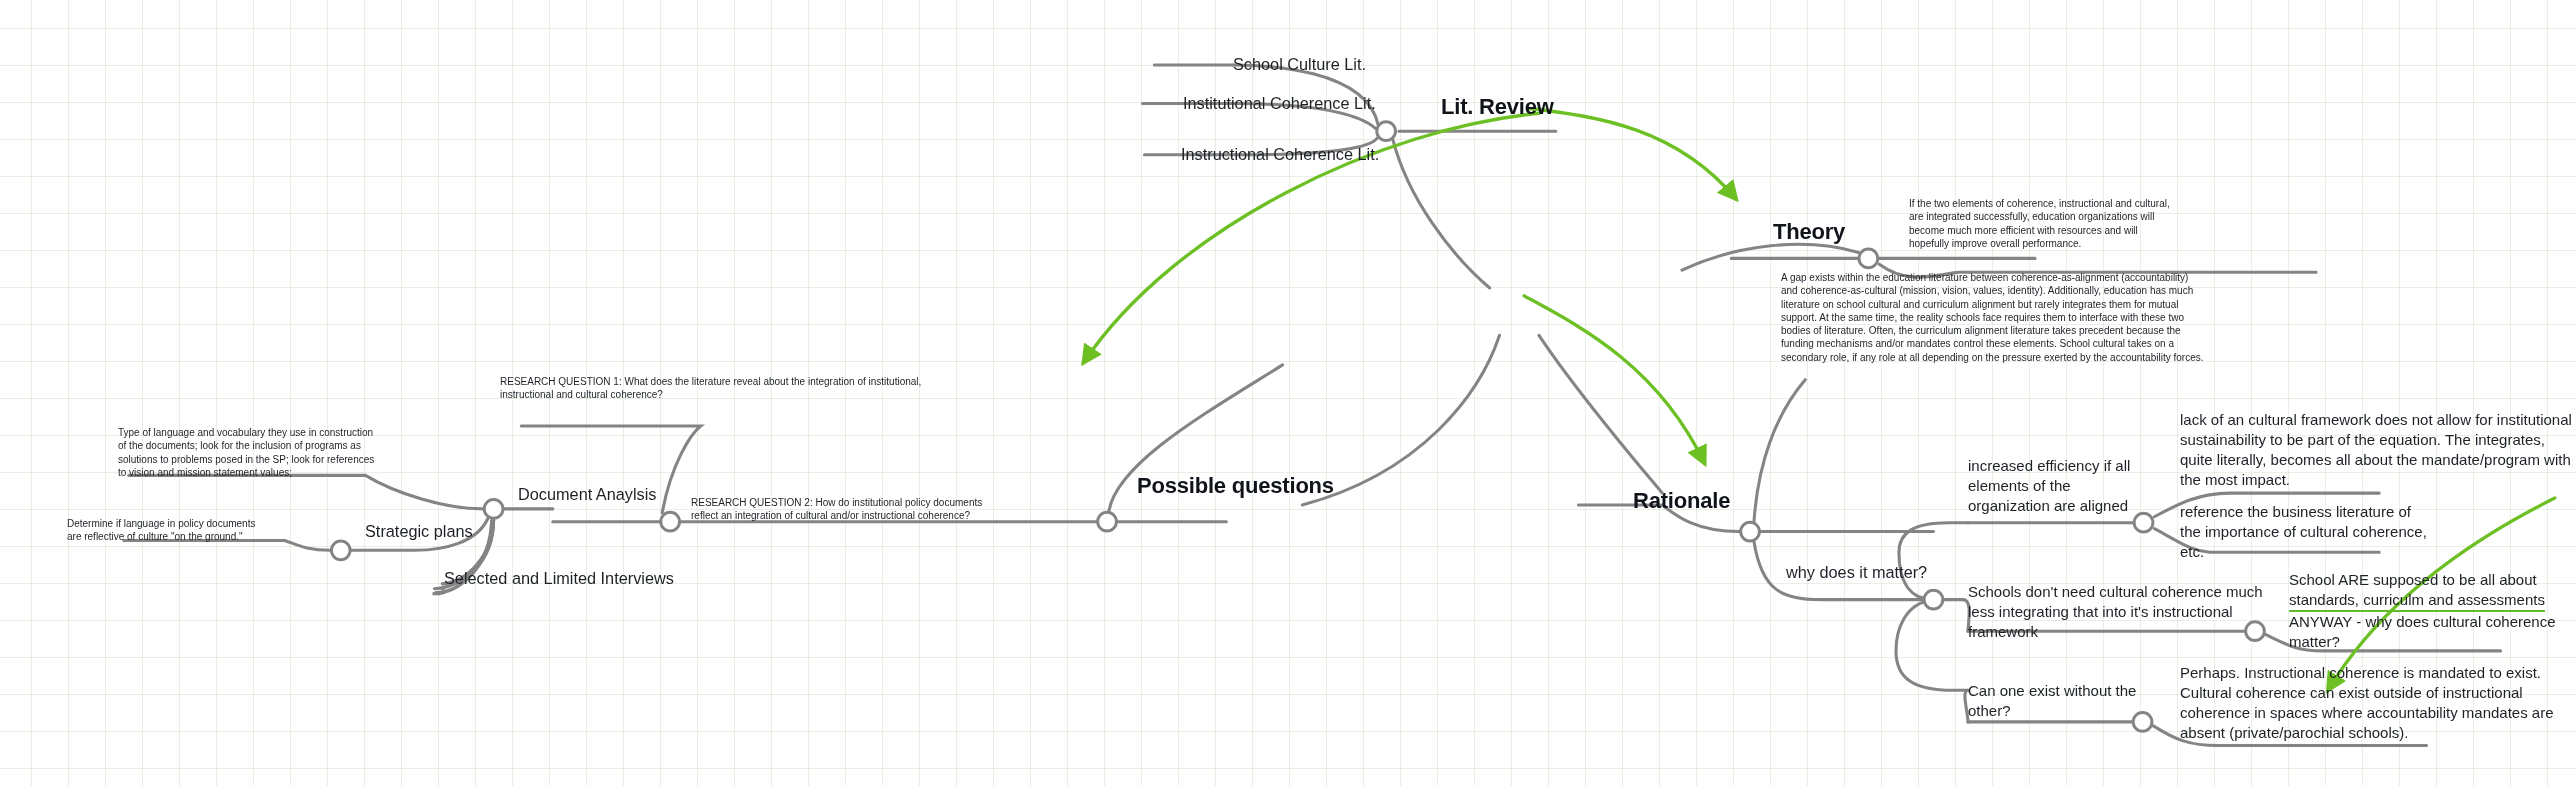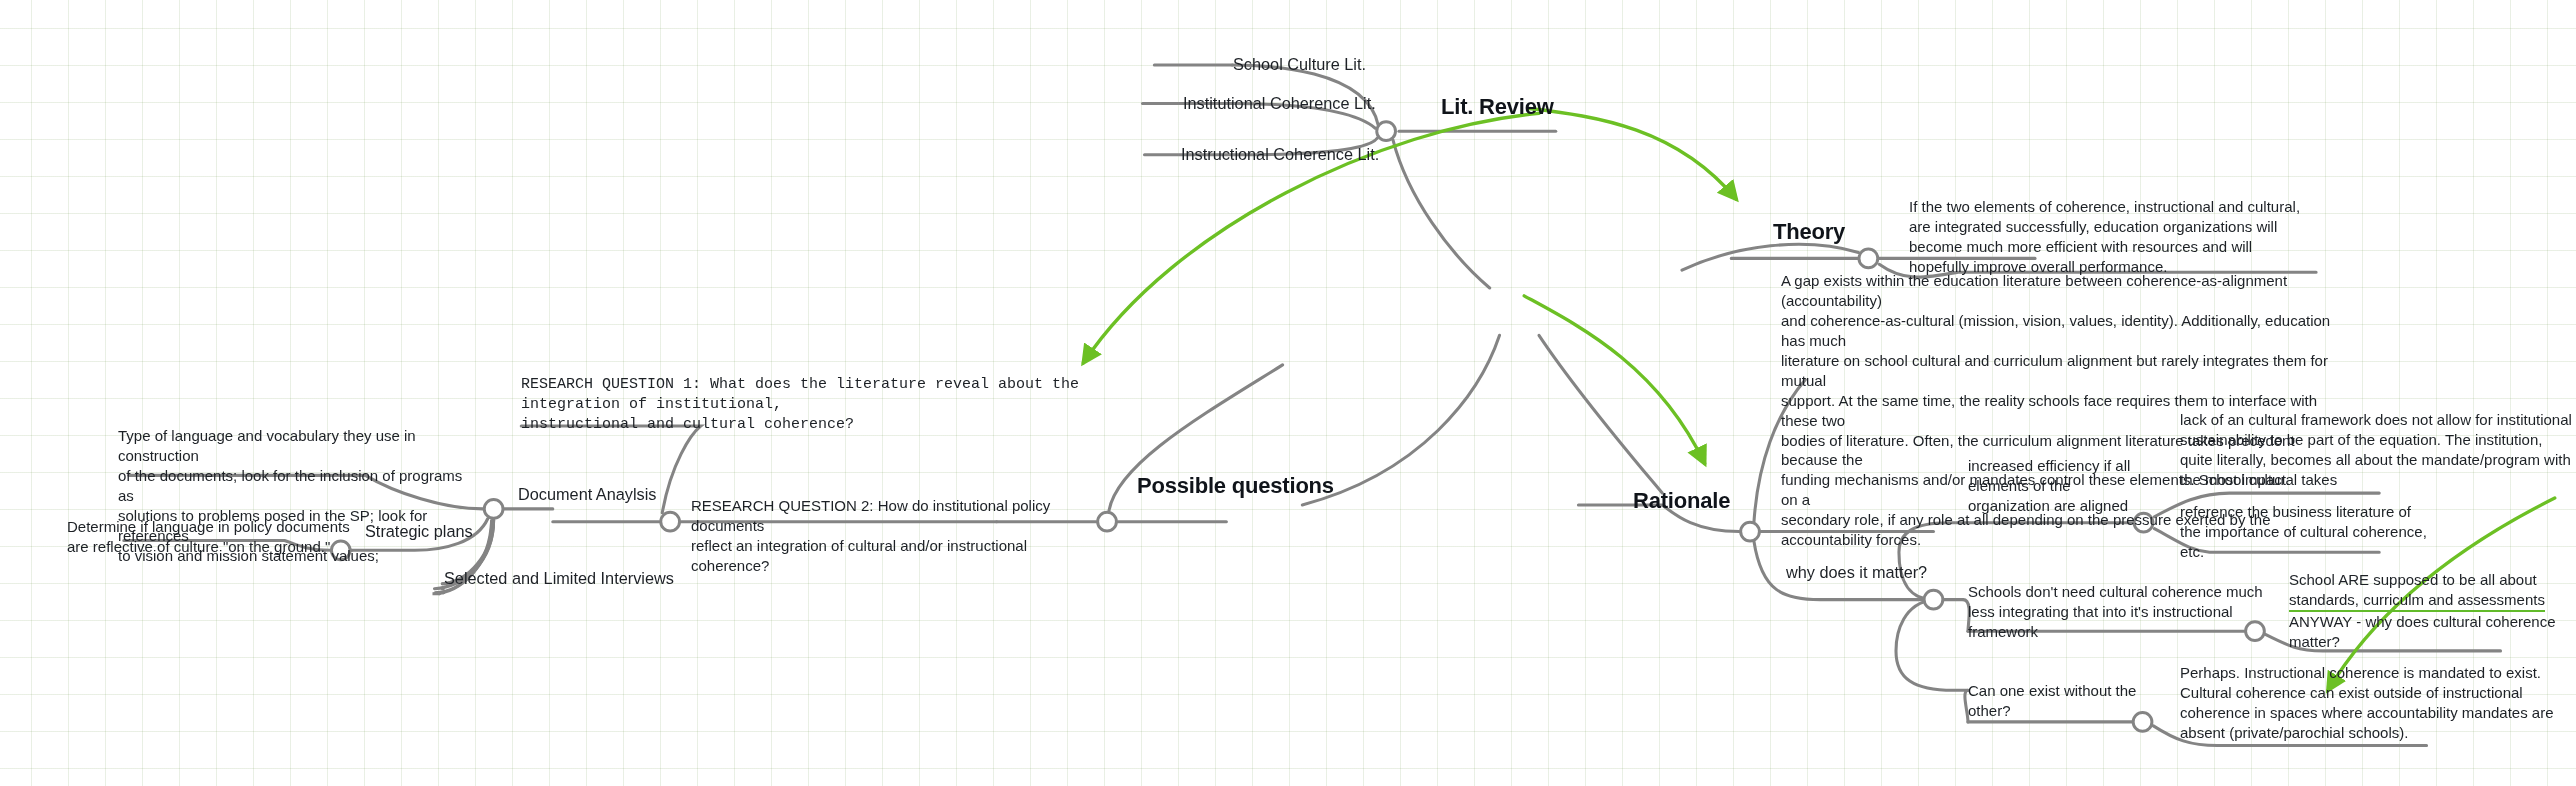--- a/index.html
+++ b/index.html
@@ -52,21 +52,21 @@
   
   .sub-label{
     font-size:16.3px;
     color:#1d2126;
     white-space:nowrap;
     line-height:1.28;
   }
 
   
   .note{
-    font-size:15px;
+    font-size:10px;
     color:#1d2126;
     line-height:1.33;
   }
   .note.small{font-size:15px;}
 
   .u-green{
     border-bottom:2.5px solid #62bb2a;
     padding-bottom:0px;
   }
 </style>
@@ -198,21 +198,21 @@
     <div>literature on school cultural and curriculum alignment but rarely integrates them for mutual</div>
     <div>support.  At the same time, the reality schools face requires them to interface with these two</div>
     <div>bodies of literature.  Often, the curriculum alignment literature takes precedent because the</div>
     <div>funding mechanisms and/or mandates control these elements.  School cultural takes on a</div>
     <div>secondary role, if any role at all depending on the pressure exerted by the accountability forces.</div>
   </div>
 
   <div class="node main-label" style="left:1137px;top:473px;">
     <span>Possible questions</span>
   </div>
-  <div class="node note" style="left:521px;top:375px;width:572px;font-family:Liberation Mono, monospace;">
+  <div class="node note" style="left:500px;top:375px;width:572px;">
     <div>RESEARCH QUESTION 1: What does the literature reveal about the integration of institutional,</div>
     <div>instructional and cultural coherence?</div>
   </div>
   <div class="node note" style="left:691px;top:496px;width:414px;">
     <div>RESEARCH QUESTION 2: How do institutional policy documents</div>
     <div>reflect an integration of cultural and/or instructional coherence?</div>
   </div>
 
   <div class="node sub-label" style="left:518px;top:484px;">
     <span>Document Anaylsis</span>
@@ -242,21 +242,21 @@
   </div>
 
   <div class="node note small" style="left:1968px;top:456px;width:197px;">
     <div>increased efficiency if all</div>
     <div>elements of the</div>
     <div>organization are aligned</div>
   </div>
 
   <div class="node note small" style="left:2180px;top:410px;width:395px;">
     <div>lack of an cultural framework does not allow for institutional</div>
-    <div>sustainability to be part of the equation.  The institution,</div>
+    <div>sustainability to be part of the equation.  The integrates,</div>
     <div>quite literally, becomes all about the mandate/program with</div>
     <div>the most impact.</div>
   </div>
 
   <div class="node note small" style="left:2180px;top:502px;width:266px;">
     <div>reference the business literature of</div>
     <div>the importance of cultural coherence,</div>
     <div>etc.</div>
   </div>
 

